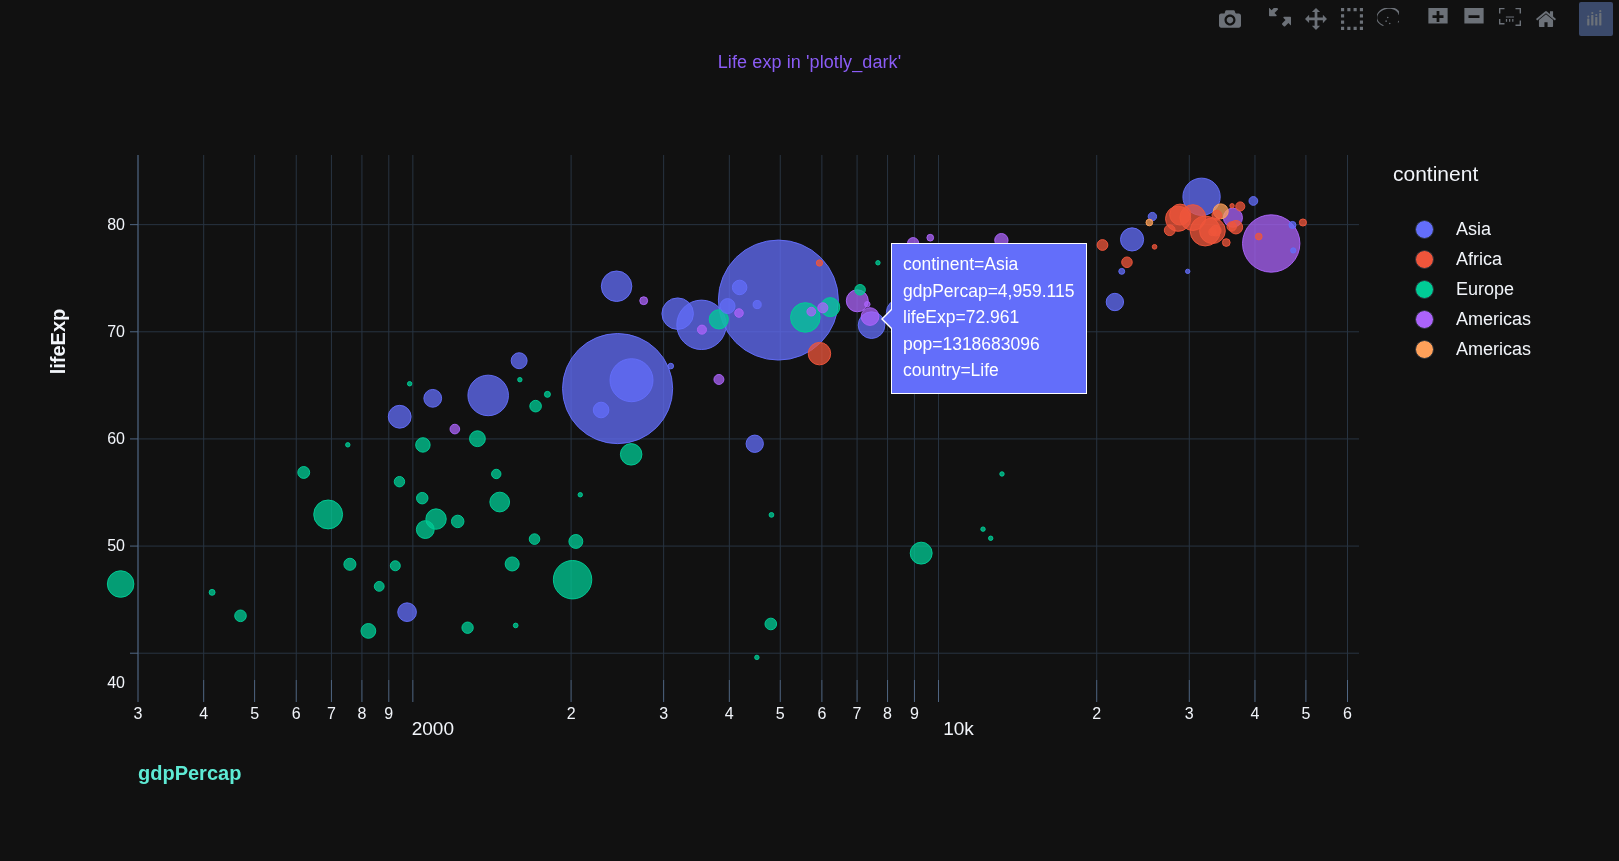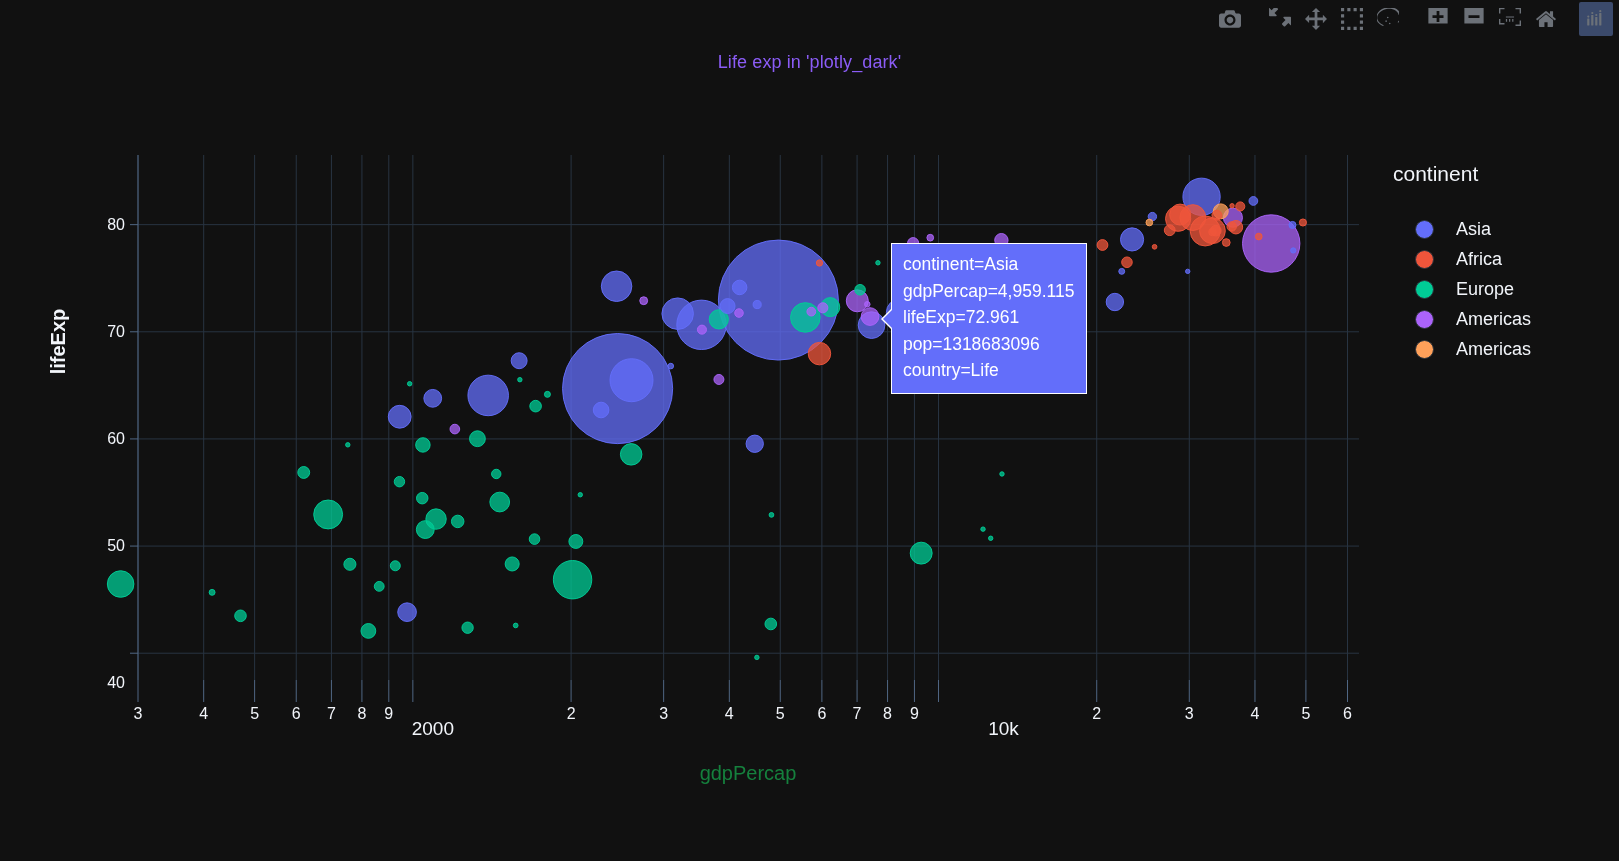--- a/index.html
+++ b/index.html
@@ -49,24 +49,23 @@
     text-align: center;
     font-size: 18px;
     color: #8b5cf6;
     letter-spacing: .1px;
   }
   #xaxis-title {
     position: absolute;
     left: 138px;
     width: 1220px;
     top: 762px;
-    text-align: center;
     font-size: 20px;
-    font-weight: normal;
-    color: #15803d;
+    font-weight: bold;
+    color: #5eead4;
   }
   #yaxis-title {
     position: absolute;
     left: -2px;
     top: 330px;
     width: 120px;
     text-align: center;
     font-size: 20px;
     font-weight: bold;
     color: #f2f5fa;
@@ -437,21 +436,21 @@
     <div class="tick xtick" style="left: 388.803px; top: 705px;">9</div>
     <div class="tick xtick major" style="left: 432.855px; top: 718px;">2000</div>
     <div class="tick xtick" style="left: 571.087px; top: 705px;">2</div>
     <div class="tick xtick" style="left: 663.647px; top: 705px;">3</div>
     <div class="tick xtick" style="left: 729.32px; top: 705px;">4</div>
     <div class="tick xtick" style="left: 780.259px; top: 705px;">5</div>
     <div class="tick xtick" style="left: 821.879px; top: 705px;">6</div>
     <div class="tick xtick" style="left: 857.069px; top: 705px;">7</div>
     <div class="tick xtick" style="left: 887.552px; top: 705px;">8</div>
     <div class="tick xtick" style="left: 914.439px; top: 705px;">9</div>
-    <div class="tick xtick major" style="left: 958.491px; top: 718px; margin-left: 45px;">10k</div>
+    <div class="tick xtick major" style="left: 958.491px; top: 718px;">10k</div>
     <div class="tick xtick" style="left: 1096.72px; top: 705px;">2</div>
     <div class="tick xtick" style="left: 1189.28px; top: 705px;">3</div>
     <div class="tick xtick" style="left: 1254.96px; top: 705px;">4</div>
     <div class="tick xtick" style="left: 1305.89px; top: 705px;">5</div>
     <div class="tick xtick" style="left: 1347.52px; top: 705px;">6</div>
   </div>
 <div id="ytick-labels">
     <div class="tick ytick" style="left: 63px; width: 62px; top: 683px;">40</div>
     <div class="tick ytick" style="left: 63px; width: 62px; top: 546.071px;">50</div>
     <div class="tick ytick" style="left: 63px; width: 62px; top: 438.929px;">60</div>

